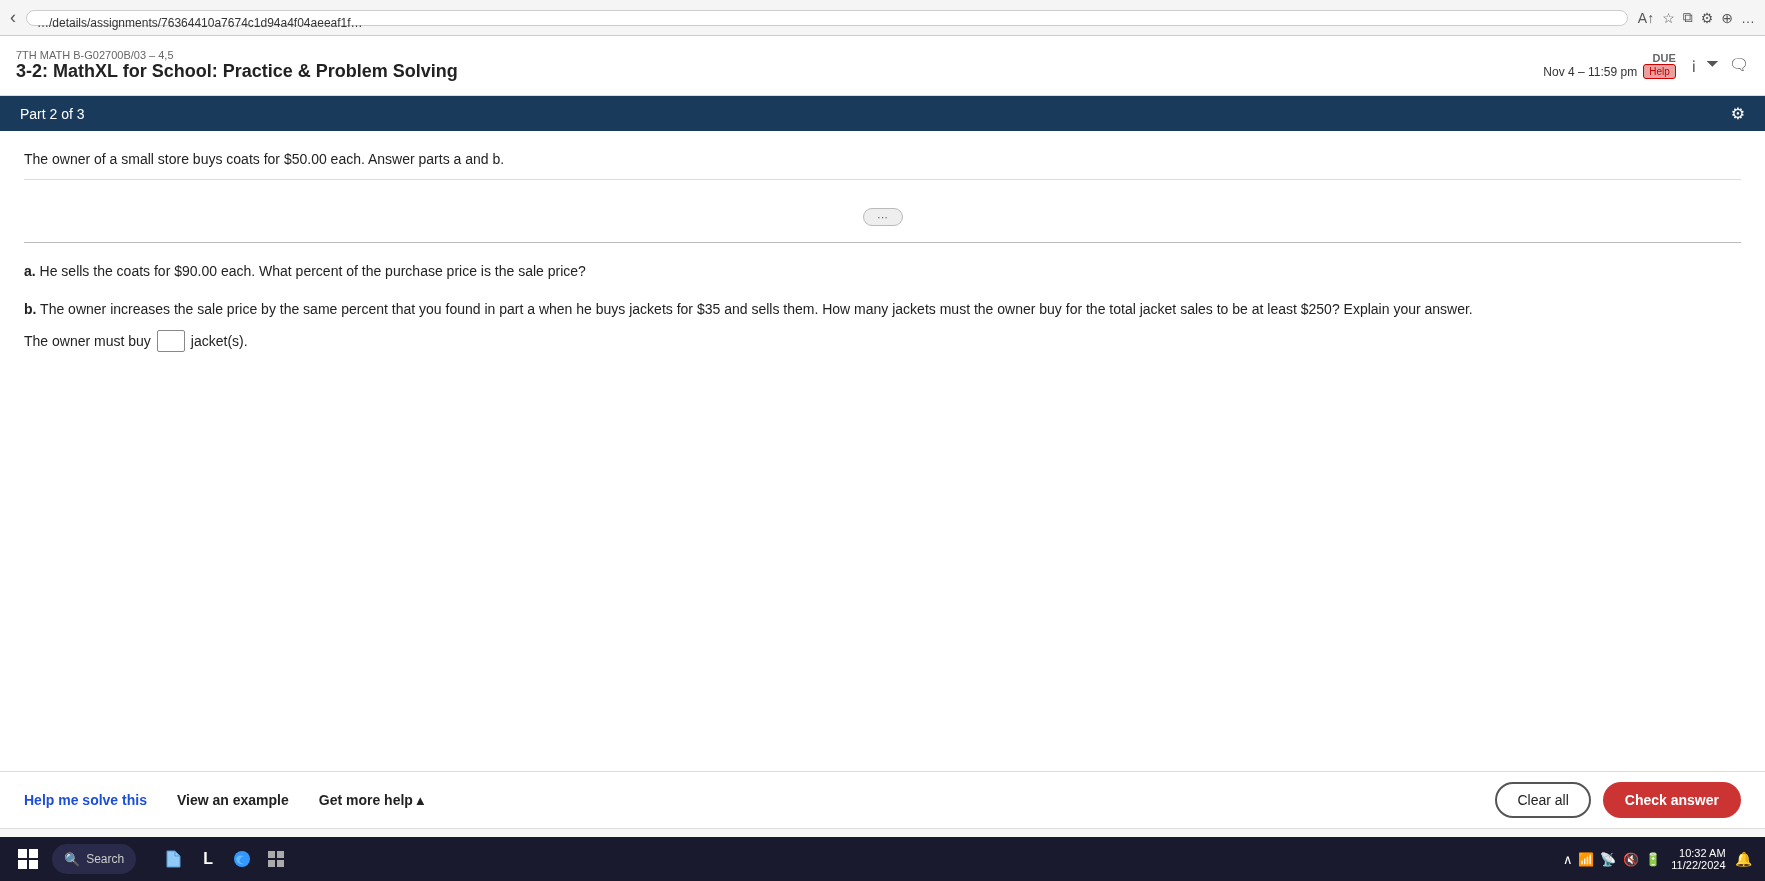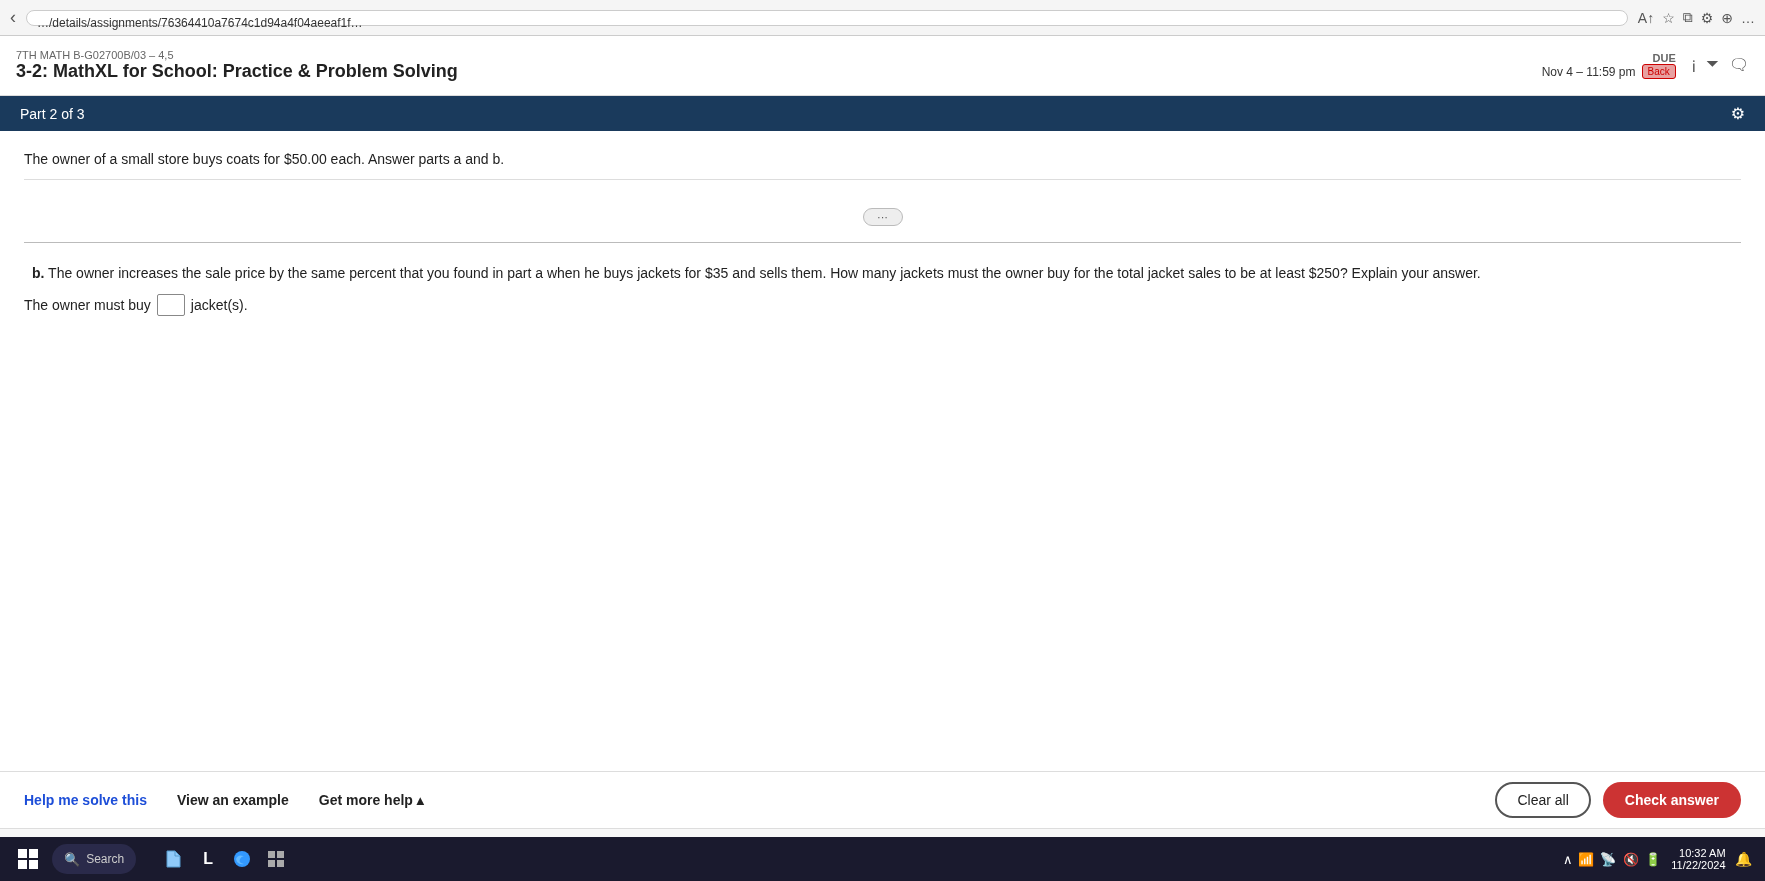--- a/index.html
+++ b/index.html
@@ -179,21 +179,20 @@
     }
 
     .part-b {
       margin-top: 16px;
     }
     .part-b-question {
       font-size: 14px;
       color: #222;
       margin-bottom: 10px;
       line-height: 1.5;
-      margin-left: 8px;
     }
     .part-b-answer {
       font-size: 14px;
       color: #222;
       display: flex;
       align-items: center;
       gap: 6px;
     }
     .answer-box-empty {
       border: 1px solid #888;
@@ -439,21 +438,21 @@
   <div class="top-header">
     <div class="top-header-left">
       <span class="course-subtitle">7TH MATH B-G02700B/03 – 4,5</span>
       <span class="course-title">3-2: MathXL for School: Practice &amp; Problem Solving</span>
     </div>
     <div class="top-header-right">
       <div class="due-info">
         <div class="due-label">DUE</div>
         <div class="due-date">
           <span>Nov 4 – 11:59 pm</span>
-          <span class="late-badge">Back</span>
+          <span class="late-badge">Help</span>
         </div>
       </div>
       <div class="header-action-icons">
         <span>ℹ</span>
         <span>⏷</span>
         <span>🗨</span>
       </div>
     </div>
   </div>
 
@@ -466,20 +465,24 @@
 
     <div class="problem-statement">The owner of a small store buys coats for $50.00 each. Answer parts a and b.</div>
 
     <div style="text-align:center; margin-bottom: 16px;">
       <button class="expand-collapse-btn">···</button>
     </div>
 
     <hr class="divider-line">
 
     <div class="part-a">
+      <div class="part-a-question">
+        <strong>a.</strong>
+        <span>He sells the coats for $90.00 each. What percent of the purchase price is the sale price?</span>
+      </div>
     </div>
 
     <div class="part-b">
       <div class="part-b-question">
         <strong>b.</strong>
         <span>The owner increases the sale price by the same percent that you found in part a when he buys jackets for $35 and sells them. How many jackets must the owner buy for the total jacket sales to be at least $250? Explain your answer.</span>
       </div>
       <div class="part-b-answer">
         <span>The owner must buy</span>
         <input type="text" class="answer-box-empty" value="" style="">

